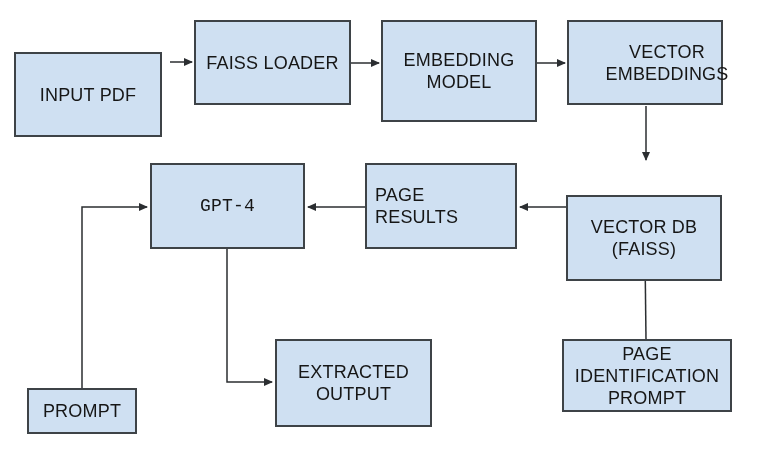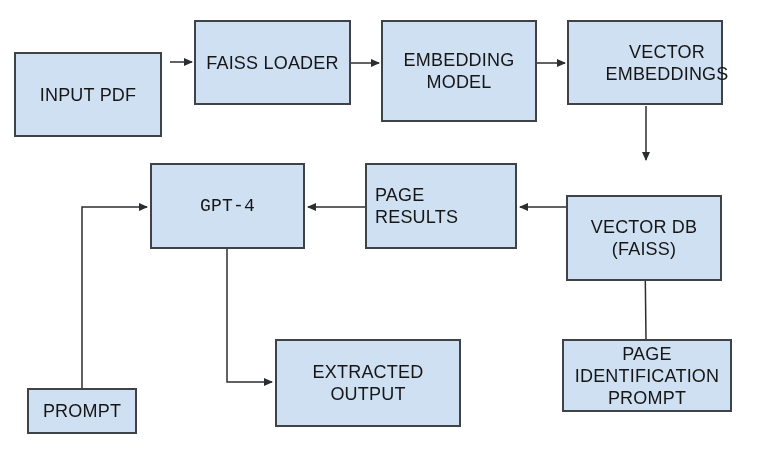--- a/index.html
+++ b/index.html
@@ -47,21 +47,21 @@
   .n-text-loader      { left: 194px; top: 20px;  width: 157px; height: 85px; }
   .n-embedding-model  { left: 381px; top: 20px;  width: 156px; height: 102px; }
   .n-vector-embeddings{ left: 567px; top: 20px;  width: 156px; height: 85px; padding-left: 44px; }
   
   .n-gpt-4            { left: 150px; top: 163px; width: 155px; height: 86px; font-family: Liberation Mono, monospace; }
   .n-page-results     { left: 365px; top: 163px; width: 152px; height: 86px;
                         justify-content: flex-start; text-align: left; padding-left: 8px; }
   .n-vector-db        { left: 566px; top: 163px; width: 156px; height: 86px; margin-top: 32px; }
   
   .n-prompt           { left: 27px;  top: 388px; width: 110px; height: 46px; }
-  .n-extracted-output { left: 275px; top: 339px; width: 186px; height: 88px; }
+  .n-extracted-output { left: 275px; top: 339px; width: 157px; height: 88px; }
   .n-page-id-prompt   { left: 562px; top: 339px; width: 170px; height: 73px; }
 </style>
 </head>
 <body>
 
 <div class="canvas">
 
   <svg class="edges" viewBox="0 0 768 473" xmlns="http://www.w3.org/2000/svg">
     <defs>
       <marker id="arrow" markerUnits="userSpaceOnUse" markerWidth="10" markerHeight="9" refX="8" refY="4" orient="auto">

